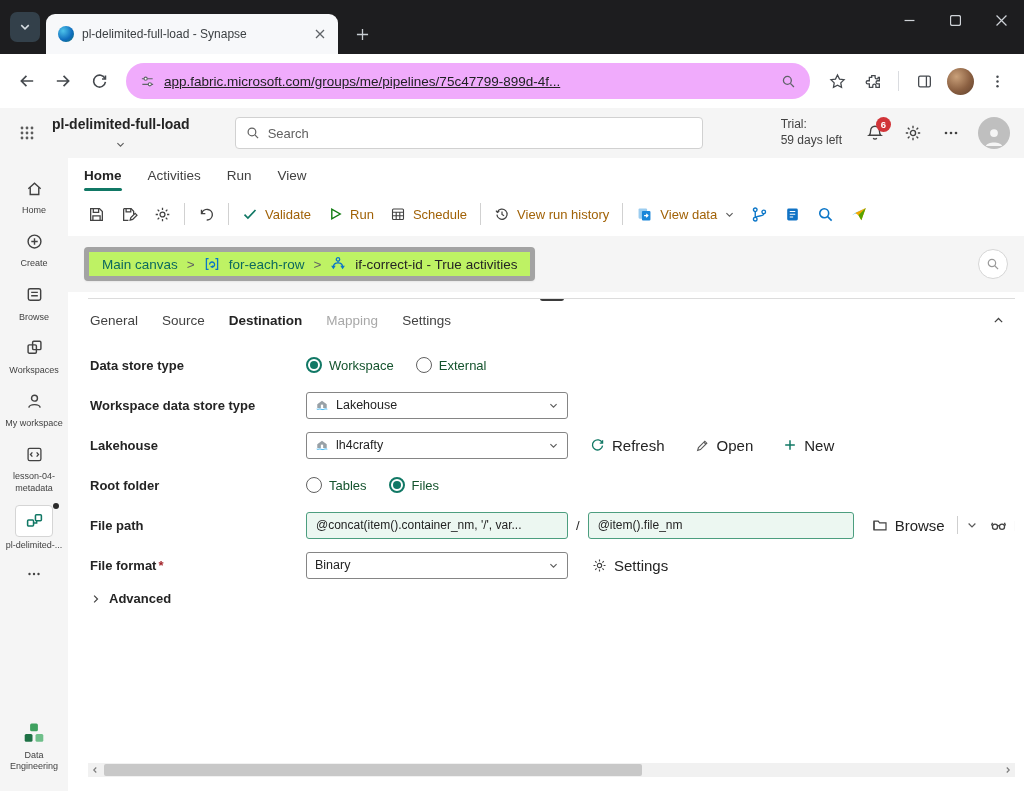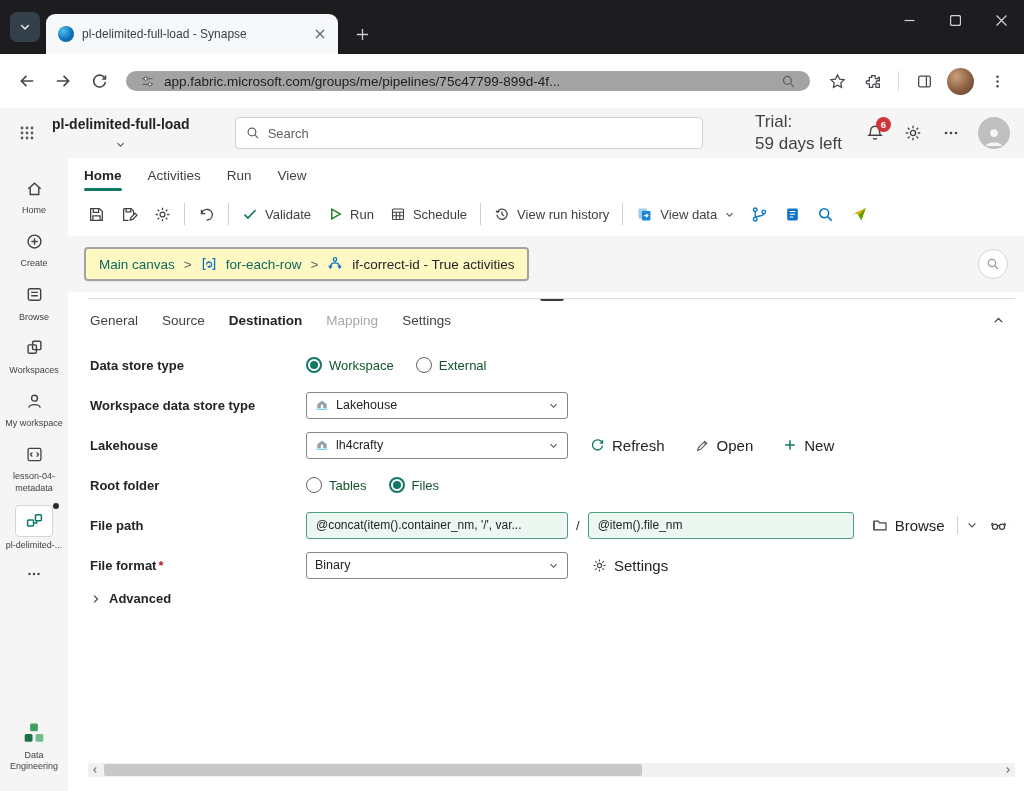--- a/index.html
+++ b/index.html
@@ -18,37 +18,37 @@
     background: radial-gradient(circle at 32% 30%, #4dc3ea, #0f6cbd 58%, #0e7569 100%); }
   .tab-title { flex:1; font-size:12px; color:#3c4043; white-space:nowrap; overflow:hidden; }
   .tab-close { width:20px; height:20px; border-radius:4px; display:flex; align-items:center; justify-content:center; color:#5f6368; }
   .new-tab-btn { width:28px; height:28px; margin:0 0 6px 10px; border-radius:6px; display:flex; align-items:center; justify-content:center; color:#c8cdd2; }
   .win-controls { margin-left:auto; height:100%; display:flex; align-self:flex-start; }
   .win-btn { width:46px; height:40px; display:flex; align-items:center; justify-content:center; color:#cfd3d8; }
 
   
   .browser-toolbar { height:54px; background:#fff; display:flex; align-items:center; padding:0 10px; gap:2px; flex:none; }
   .nav-btn { width:34px; height:34px; border-radius:50%; display:flex; align-items:center; justify-content:center; color:#45494e; }
-  .address-bar { flex:1; height:20px; background:#a3a3a3; border-radius:18px; display:flex; align-items:center; gap:9px; padding:0 14px; margin:0 8px; }
+  .address-bar { flex:1; height:36px; background:#f0abfc; border-radius:18px; display:flex; align-items:center; gap:9px; padding:0 14px; margin:0 8px;text-decoration:underline; }
   .url-text { flex:1; font-size:13.5px; color:#202124; white-space:nowrap; overflow:hidden; }
   .bt-divider { width:1px; height:20px; background:#dadce0; margin:0 6px; }
   .browser-avatar { width:27px; height:27px; border-radius:50%; margin:0 4px;
     background: radial-gradient(circle at 35% 32%, #caa17a, #8a5f41 55%, #5c3f2c); }
 
   
   .fabric-header { height:50px; background:#f5f5f5; display:flex; align-items:center; padding:0 14px 0 10px; flex:none; }
   .waffle-btn { width:34px; height:34px; display:flex; align-items:center; justify-content:center; color:#5c5c5c; }
   .app-title { font-size:14px; font-weight:700; color:#242424; display:flex; align-items:center; gap:7px; margin-left:8px; white-space:nowrap;flex-direction:column; }
   .app-title .chev { color:#5c5c5c; }
   .search-box { width:468px; height:32px; margin-left:45px; background:#fff; border:1px solid #d1d1d1; border-radius:4px;
     display:flex; align-items:center; gap:8px; padding:0 10px; color:#616161; }
   .search-box input { flex:1; border:none; outline:none; background:transparent; font-family:"Liberation Sans",sans-serif; font-size:13px; color:#242424; }
   .search-box input::placeholder { color:#616161; }
   .header-right { margin-left:auto; display:flex; align-items:center; gap:4px; }
-  .trial-text { font-size:17px; color:#424242; line-height:1.3; margin-right:12px; }
+  .trial-text { font-size:12px; color:#424242; line-height:1.3; margin-right:12px; }
   .icon-btn { width:34px; height:34px; display:flex; align-items:center; justify-content:center; color:#424242; position:relative; }
   .badge { position:absolute; top:1px; right:1px; min-width:15px; height:15px; padding:0 3px; border-radius:8px;
     background:#d13438; color:#fff; font-size:9.5px; font-weight:700; display:flex; align-items:center; justify-content:center; }
   .fabric-avatar { width:32px; height:32px; border-radius:50%; background:#bfbfbf; display:flex; align-items:flex-end; justify-content:center; overflow:hidden; margin-left:6px; }
 
   
   .app-body { flex:1; display:flex; min-height:0; }
   .sidebar { width:68px; background:#f5f5f5; display:flex; flex-direction:column; align-items:center; padding-top:16px; gap:11px; flex:none; }
   .side-item { width:64px; display:flex; flex-direction:column; align-items:center; gap:3px; color:#424242; }
   .side-item .lbl { font-size:9px; color:#424242; text-align:center; line-height:1.25; max-width:60px; overflow-wrap:break-word; }
@@ -61,26 +61,26 @@
   .main { flex:1; min-width:0; display:flex; flex-direction:column; background:#fff; }
 
   
   .menu-tabs { height:34px; display:flex; align-items:stretch; gap:26px; padding-left:16px; flex:none; }
   .mtab { font-size:13.5px; color:#424242; display:flex; align-items:center; position:relative; }
   .mtab.active { font-weight:700; color:#242424; }
   .mtab.active::after { content:""; position:absolute; left:0; right:0; bottom:1px; height:3px; border-radius:2px; background:#117865; }
 
   
   .action-toolbar { height:44px; display:flex; align-items:center; padding:0 8px 0 12px; flex:none; }
-  .tool-btn { height:32px; display:flex; align-items:center; gap:7px; padding:0 8px; border-radius:4px; font-size:13px; color:#404040; white-space:nowrap; }
+  .tool-btn { height:32px; display:flex; align-items:center; gap:7px; padding:0 8px; border-radius:4px; font-size:13px; color:#a16207; white-space:nowrap; }
   .tb-divider { width:1px; height:22px; background:#d1d1d1; margin:0 5px; flex:none; }
 
   
   .breadcrumb-bar { height:56px; background:#f5f5f5; display:flex; align-items:center; padding:0 16px; flex:none; }
-  .crumb-chip { background:#fef9c3; border:2px solid #a3a3a3; border-radius:4px; height:34px; display:flex; align-items:center; gap:9px;
+  .crumb-chip { background:#bef264; border:5px solid #a3a3a3; border-radius:4px; height:34px; display:flex; align-items:center; gap:9px;
     padding:0 13px; font-size:13.5px; box-shadow:0 1px 2px rgba(0,0,0,.06); white-space:nowrap; }
   .crumb-link { color:#0c695e; }
   .crumb-sep { color:#616161; }
   .crumb-current { color:#242424; }
   .bc-search-btn { margin-left:auto; width:30px; height:30px; border:1px solid #d6d6d6; border-radius:50%; background:#fff;
     display:flex; align-items:center; justify-content:center; color:#9a9a9a; }
 
   
   .props { flex:1; margin:6px 9px 0 20px; border-top:1px solid #dcdcdc; position:relative; min-height:0; display:flex; flex-direction:column; overflow:hidden; }
   .grip { position:absolute; top:-3px; left:50%; transform:translateX(-50%); width:24px; height:5px; border-radius:3px; background:#3b3b3b; }

